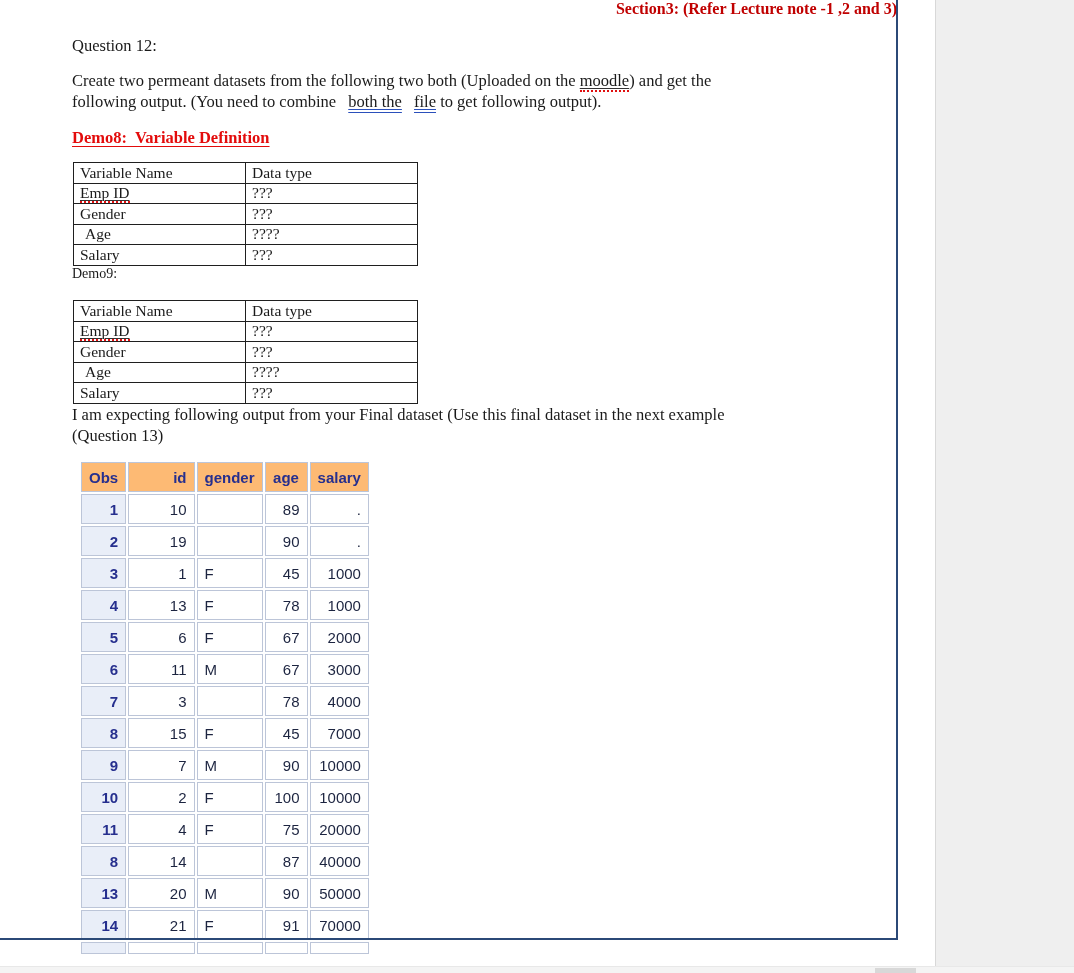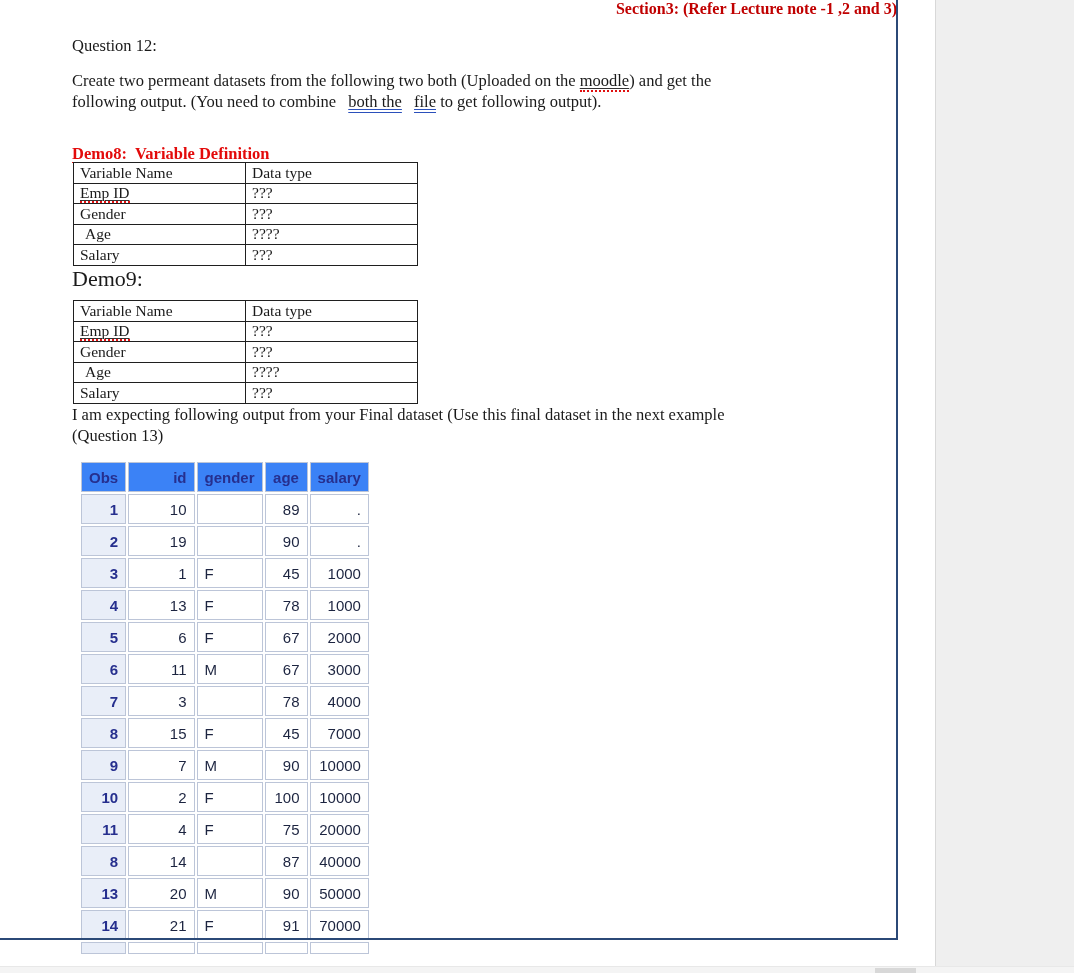--- a/index.html
+++ b/index.html
@@ -19,26 +19,26 @@
     position: absolute; left: 0; top: 2; width: 897px;
     text-align: right; font-size: 16px; font-weight: bold; color: #c00000;
   }
   .question-label { position: absolute; left: 72px; top: 36px; font-size: 16.5px; }
   .para { position: absolute; font-size: 16.5px; line-height: 21px; }
   .pline { white-space: nowrap; }
   .p1 { left: 72px; top: 70px; }
   .p2 { left: 72px; top: 404px; }
 
   .demo-heading {
-    position: absolute; left: 72px; top: 144px;
+    position: absolute; left: 72px; top: 128px;
     font-size: 16.5px; font-weight: bold; color: #e30b0b;
     text-decoration: underline; text-decoration-color: #e30b0b;
     text-underline-offset: 3px;
   }
-  .demo9-label { position: absolute; left: 72px; top: 266px; font-size: 22px; }
+  .demo9-label { position: absolute; left: 72px; top: 266px; font-size: 14px; }
 
   
   .sq {
     position: relative;
     text-decoration: underline; text-decoration-color: #333; text-decoration-thickness: 1px;
     text-underline-offset: 2px;
   }
   .sq::after {
     content: ""; position: absolute; left: 0; right: 0; bottom: -2px;
     border-bottom: 2px dotted #e01010;
@@ -79,21 +79,21 @@
     border-collapse: separate; border-spacing: 2px;
     table-layout: fixed;
     font-family: "Liberation Sans", "DejaVu Sans", sans-serif;
     font-size: 15px; color: #1c2440;
   }
   table.sas th, table.sas td {
     border: 1px solid #bcc5d8; height: 30px; padding: 0 7px;
     vertical-align: middle; background: #ffffff; overflow: hidden;
   }
   table.sas th {
-    background: #3b82f6; color: #262f8e; font-weight: bold; text-align: center;
+    background: #fdba74; color: #262f8e; font-weight: bold; text-align: center;
   }
   table.sas th.c0 { width: 42px; }
   table.sas th.c1 { width: 32px; padding-left: 44px; }
   table.sas th.c2 { width: 62px; }
   table.sas th.c3 { width: 43px; }
   table.sas th.c4 { width: 56px; }
   table.sas td.c0 { background: #e9eef8; color: #262f8e; font-weight: bold; text-align: right; }
   table.sas td.c1, table.sas td.c3, table.sas td.c4 { text-align: right; }
   table.sas td.c2 { text-align: left; }
   table.sas tr.empty td { height: 12px; }

